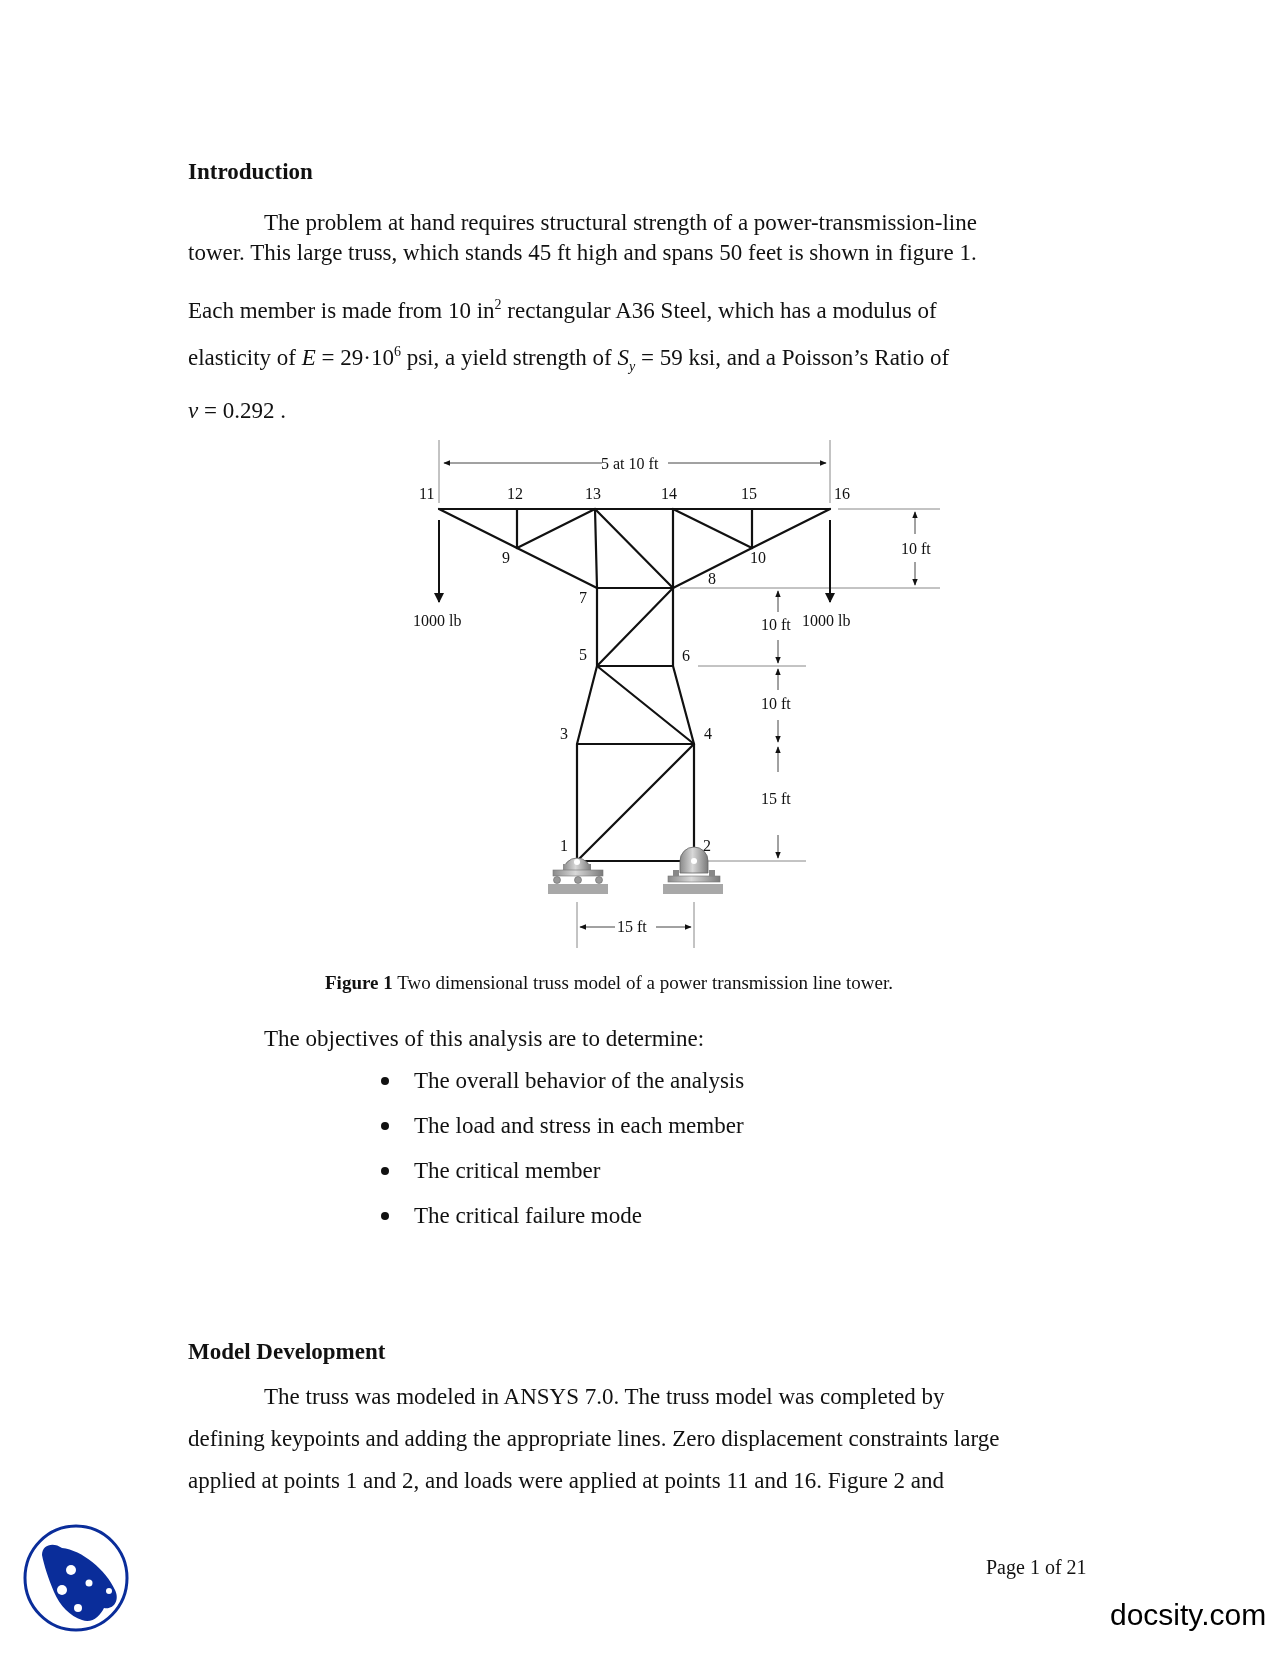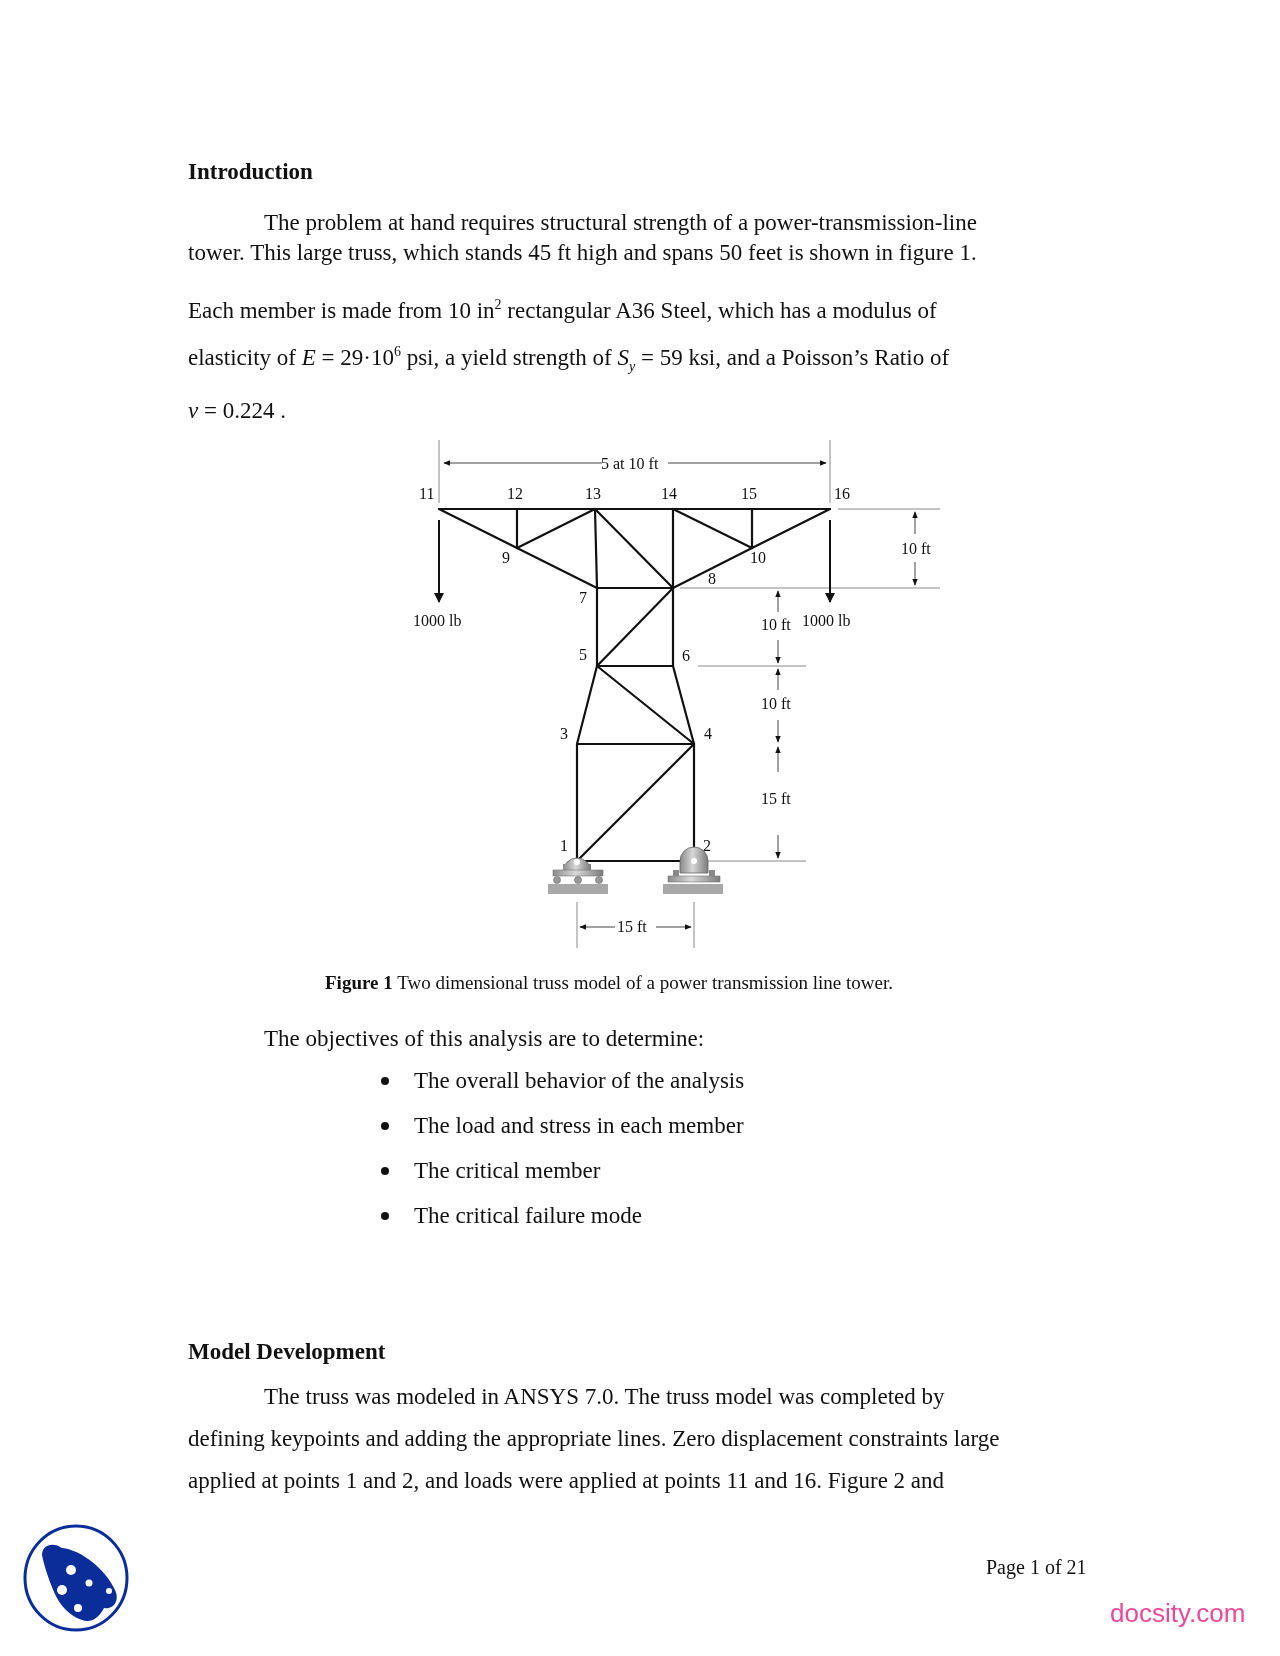--- a/index.html
+++ b/index.html
@@ -10,38 +10,38 @@
   .p { font-size:23px; line-height:23px; white-space:nowrap; }
   .math i { font-style:italic; }
   sup { font-size:14px; vertical-align:9px; line-height:0; }
   sub { font-size:14px; vertical-align:-6px; line-height:0; font-style:italic; }
   .cap { font-size:19px; white-space:nowrap; }
   .cap b { font-weight:bold; }
   .bullet-list { position:absolute; left:372px; top:1068px; margin:0; padding:0; list-style:none; }
   .bullet-list li { height:45px; font-size:23px; white-space:nowrap; position:relative; padding-left:42px; }
   .bullet-list li .dot { position:absolute; left:9px; top:9px; width:8px; height:8px; border-radius:50%; background:#111; }
   .page-num { font-size:20px; }
-  .docsity { font-family:"Liberation Sans", "DejaVu Sans", sans-serif; color:#ec4899; font-size:26px; }
+  .docsity { font-family:"Liberation Sans", "DejaVu Sans", sans-serif; color:#000000; font-size:30px; }
   svg text { font-family:"Liberation Serif", "DejaVu Serif", serif; }
 </style>
 </head>
 <body>
 
 <div class="abs h" style="left:188px;top:159px;">Introduction</div>
 
 <div class="abs p" style="left:264px;top:211px;">The problem at hand requires structural strength of a power-transmission-line</div>
 <div class="abs p" style="left:188px;top:241px;font-family:Liberation Serif, serif;">tower.  This large truss, which stands 45 ft high and spans 50 feet is shown in figure 1.</div>
 <div class="abs p" style="left:188px;top:299px;">
   <span>Each member is made from 10 in</span><sup>2</sup><span> rectangular A36 Steel, which has a modulus of</span>
 </div>
 <div class="abs p math" style="left:188px;top:346px;">
   <span>elasticity of </span><i>E</i><span> = 29·10</span><sup>6</sup><span> psi, a yield strength of </span><i>S</i><sub>y</sub><span> = 59 ksi, and a Poisson’s Ratio of</span>
 </div>
 <div class="abs p math" style="left:188px;top:399px;">
-  <i>ν</i><span> = 0.224 .</span>
+  <i>ν</i><span> = 0.292 .</span>
 </div>
 
 <svg class="abs" style="left:0;top:0;" width="1280" height="1000" viewBox="0 0 1280 1000">
   <defs>
     <marker id="arrHead" viewBox="0 0 10 10" refX="9" refY="5" markerWidth="7" markerHeight="7" orient="auto-start-reverse">
       <path d="M0,1 L10,5 L0,9 z" fill="#111"></path>
     </marker>
     <marker id="arrBig" viewBox="0 0 10 10" refX="9" refY="5" markerWidth="5" markerHeight="6" orient="auto-start-reverse">
       <path d="M0,0 L10,5 L0,10 z" fill="#111"></path>
     </marker>

